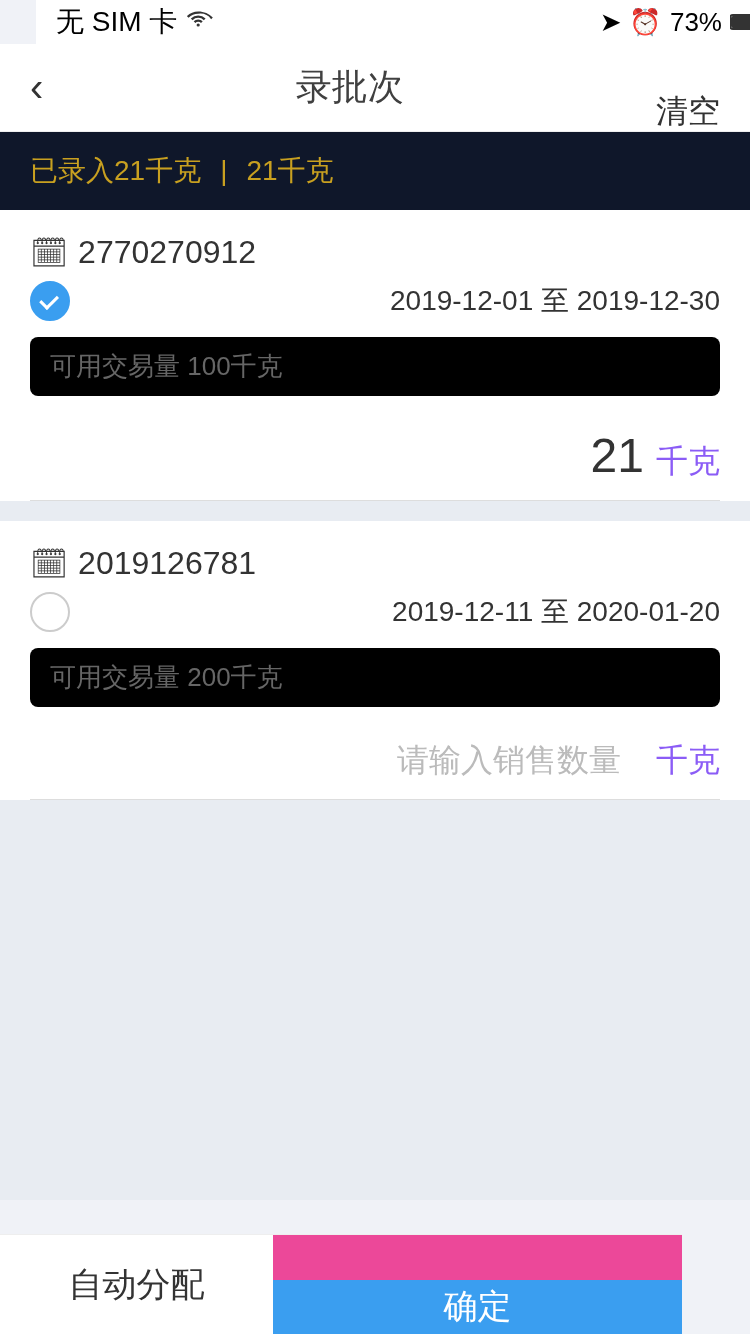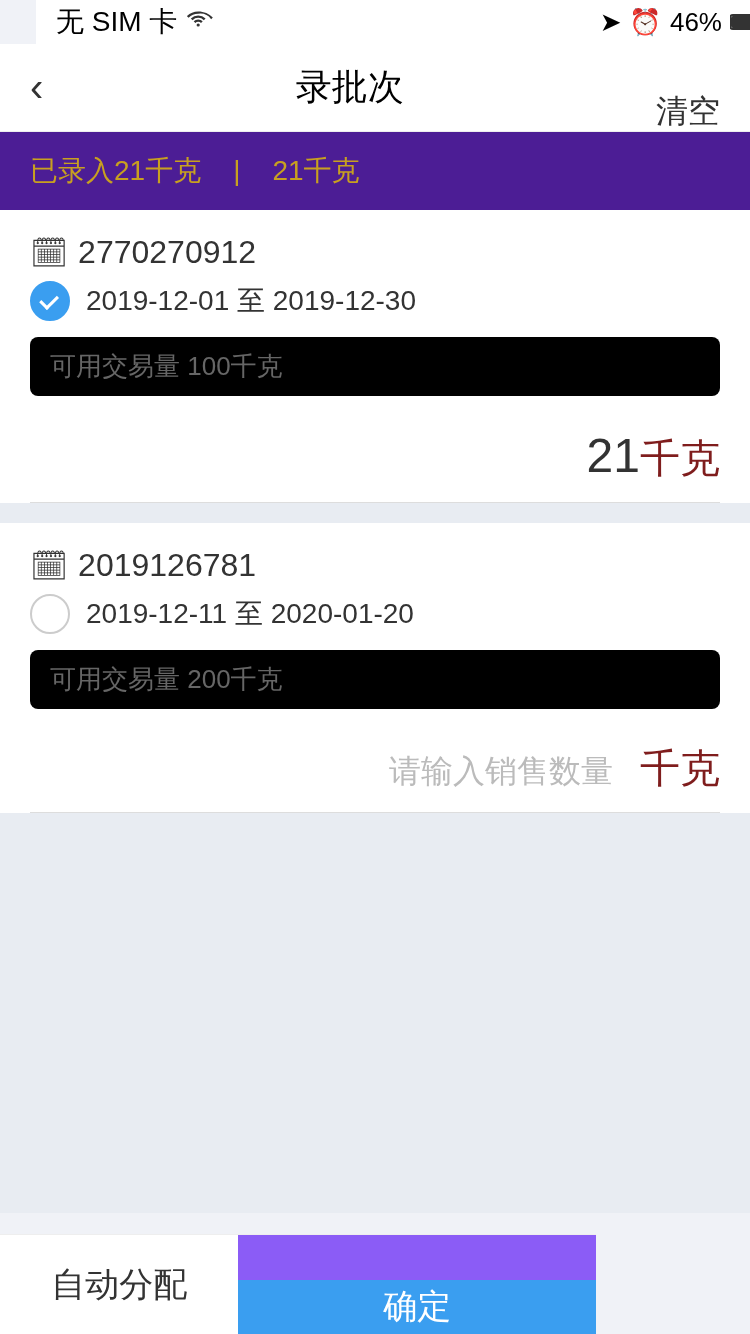--- a/index.html
+++ b/index.html
@@ -54,36 +54,36 @@
       border-bottom: 1px solid #eee;
     }
     .nav-back {
       font-size: 40px;
       color: #333;
       cursor: pointer;
     }
     .nav-title {
       font-size: 36px;
       font-weight: 500;
-      color: #000000;
+      color: #404040;
     }
     .nav-clear {
       font-size: 32px;
       color: #333;
       cursor: pointer;
       margin-top: 48px;
     }
 
     
     .info-bar {
-      background: #4c1d95;
+      background: #0f172a;
       padding: 20px 30px;
       display: flex;
       align-items: center;
-      gap: 32px;
+      gap: 19px;
       font-size: 28px;
     }
     .info-label {
       color: #c8a020;
       font-size: 28px;
     }
     .info-divider {
       color: #c8a020;
       font-size: 28px;
     }
@@ -113,20 +113,21 @@
       font-size: 30px;
       color: #333;
     }
     .batch-date-row {
       display: flex;
       align-items: center;
       gap: 16px;
       font-size: 28px;
       color: #333;
       margin-bottom: 16px;
+      justify-content: space-between;
     }
     .radio-circle {
       width: 40px;
       height: 40px;
       border-radius: 50%;
       border: 2px solid #ccc;
       background: #fff;
       display: flex;
       align-items: center;
       justify-content: center;
@@ -153,37 +154,38 @@
       color: #666;
       margin: 0 0 16px 0;
     }
 
     
     .quantity-row {
       display: flex;
       align-items: baseline;
       justify-content: flex-end;
       padding: 16px 30px;
+      gap: 12px;
       background: #fff;
     }
     .quantity-value {
       font-size: 48px;
       font-weight: 500;
       color: #333;
     }
     .quantity-unit {
-      font-size: 40px;
-      color: #7f1d1d;
+      font-size: 32px;
+      color: #8b5cf6;
     }
     .quantity-input-row {
       display: flex;
       align-items: baseline;
       justify-content: flex-end;
       padding: 16px 30px;
-      gap: 12px;
+      gap: 20px;
       background: #fff;
     }
     .quantity-input {
       border: none;
       outline: none;
       font-size: 32px;
       color: #999;
       text-align: right;
       background: transparent;
       width: 300px;
@@ -208,25 +210,25 @@
       background: #e8ecf2;
       flex: 1;
       min-height: 400px;
     }
 
     
     .bottom-bar {
       position: fixed;
       bottom: 0;
       left: 0;
-      width: 596px;
+      width: 682px;
       height: 100px;
       display: flex;
       align-items: stretch;
-      background: #8b5cf6;
+      background: #ec4899;
       border-top: 1px solid #eee;
     }
     .btn-auto {
       flex: 1;
       display: flex;
       align-items: center;
       justify-content: center;
       font-size: 34px;
       color: #333;
       cursor: pointer;
@@ -256,21 +258,21 @@
     <span>无 SIM 卡</span>
     <span>
       <svg width="28" height="22" viewBox="0 0 28 22">
         <path d="M14 18a2 2 0 1 1 0 4 2 2 0 0 1 0-4zm0-5a8 8 0 0 1 5.66 2.34l-2.12 2.12A5 5 0 0 0 14 16a5 5 0 0 0-3.54 1.46L8.34 15.34A8 8 0 0 1 14 13zm0-5a13 13 0 0 1 9.19 3.81l-2.12 2.12A10 10 0 0 0 14 11a10 10 0 0 0-7.07 2.93L4.81 11.81A13 13 0 0 1 14 8zm0-5C21.18 3 27.6 5.87 32.28 10.54l-2.12 2.13A17 17 0 0 0 14 6a17 17 0 0 0-12.02 4.95L-.14 8.82A20 20 0 0 1 14 3z" fill="#333" transform="scale(0.8)"></path>
       </svg>
     </span>
   </div>
   <div class="status-right">
     <span>➤</span>
     <span>⏰</span>
-    <span>46%</span>
+    <span>73%</span>
     <span>
       <svg width="36" height="18" viewBox="0 0 36 18">
         <rect x="0" y="2" width="30" height="14" rx="3" ry="3" fill="none" stroke="#333" stroke-width="2"></rect>
         <rect x="30" y="6" width="4" height="6" rx="1" fill="#333"></rect>
         <rect x="1" y="3" width="22" height="12" rx="2" fill="#333"></rect>
       </svg>
     </span>
   </div>
 </div>
 

